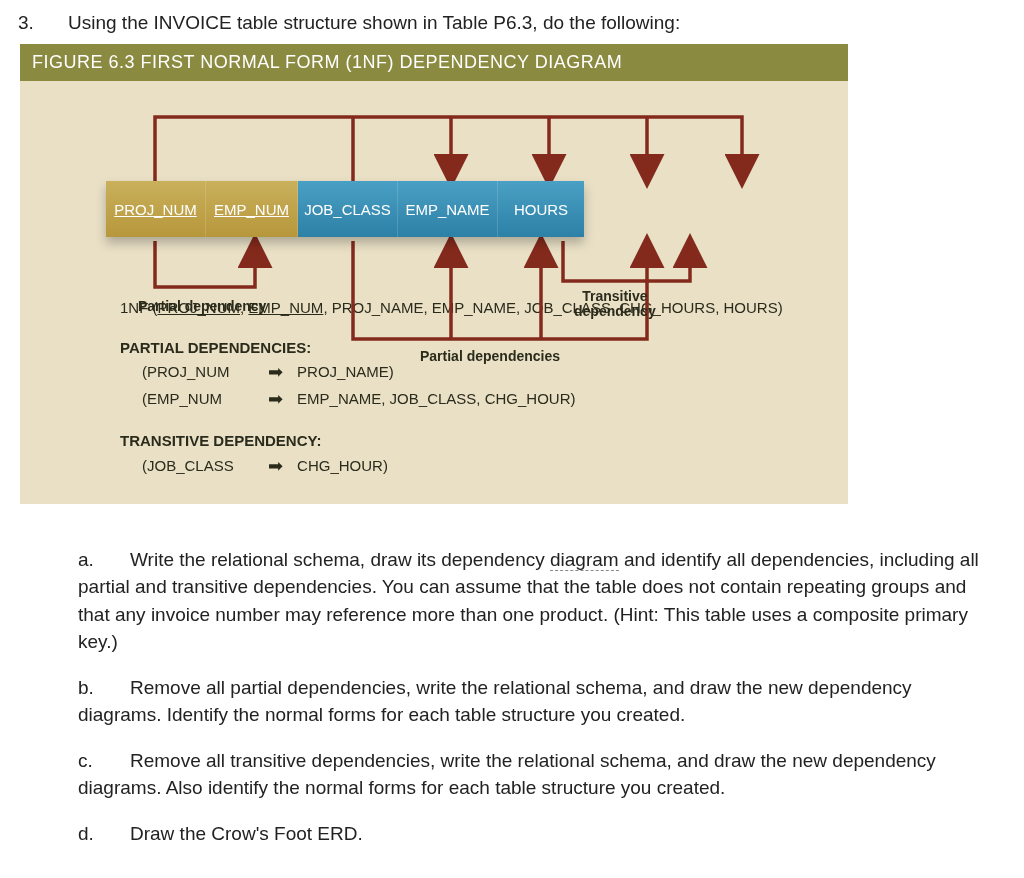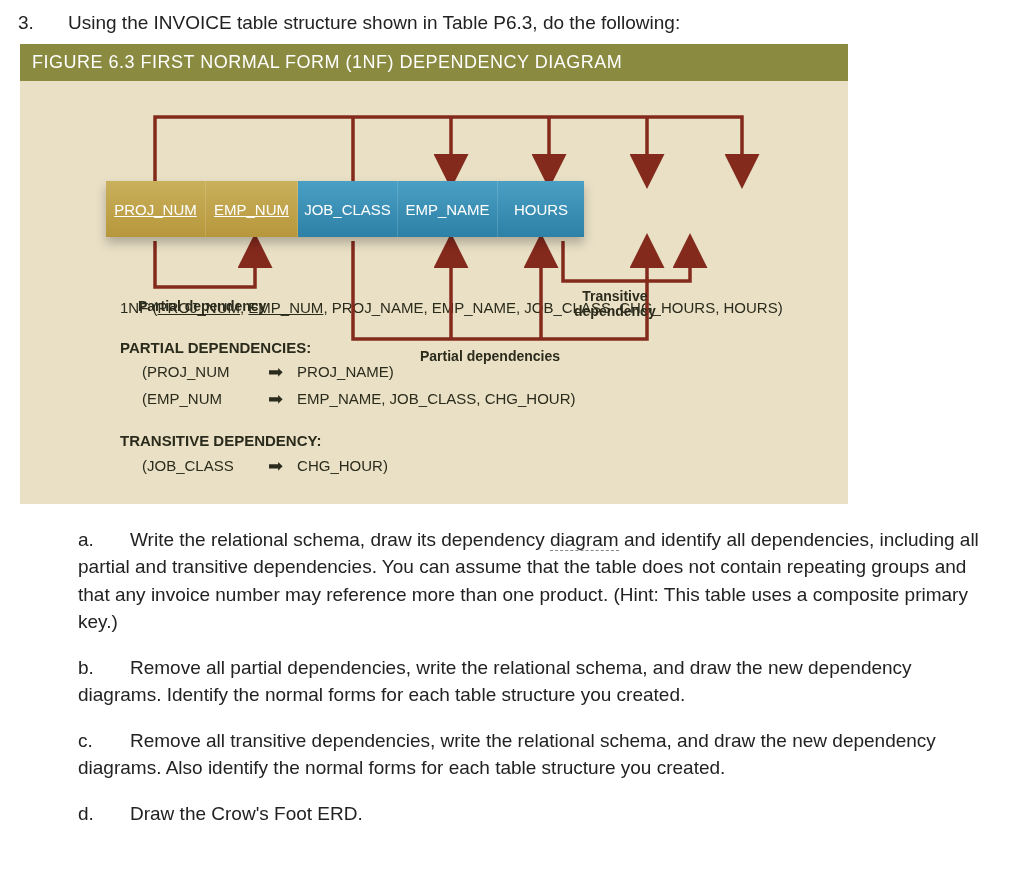--- a/index.html
+++ b/index.html
@@ -103,21 +103,21 @@
   .schema-block .heading {
     font-weight: bold;
     margin-top: 17px;
   }
   .schema-block .pk-u { text-decoration: underline; }
   .indent { padding-left: 22px; display:flex; align-items:center; gap:16px;}
   .arrow-glyph { font-size: 18px; letter-spacing:-2px; }
 
   
   .subs {
-    margin-top: 22px;
+    margin-top: 42px;
     padding-left: 60px;
     padding-right: 10px;
     font-size: 19px;
     line-height: 1.45;
   }
   .sub {
     margin-bottom: 18px;
   }
   .sub .letter {
     display: inline-block;

